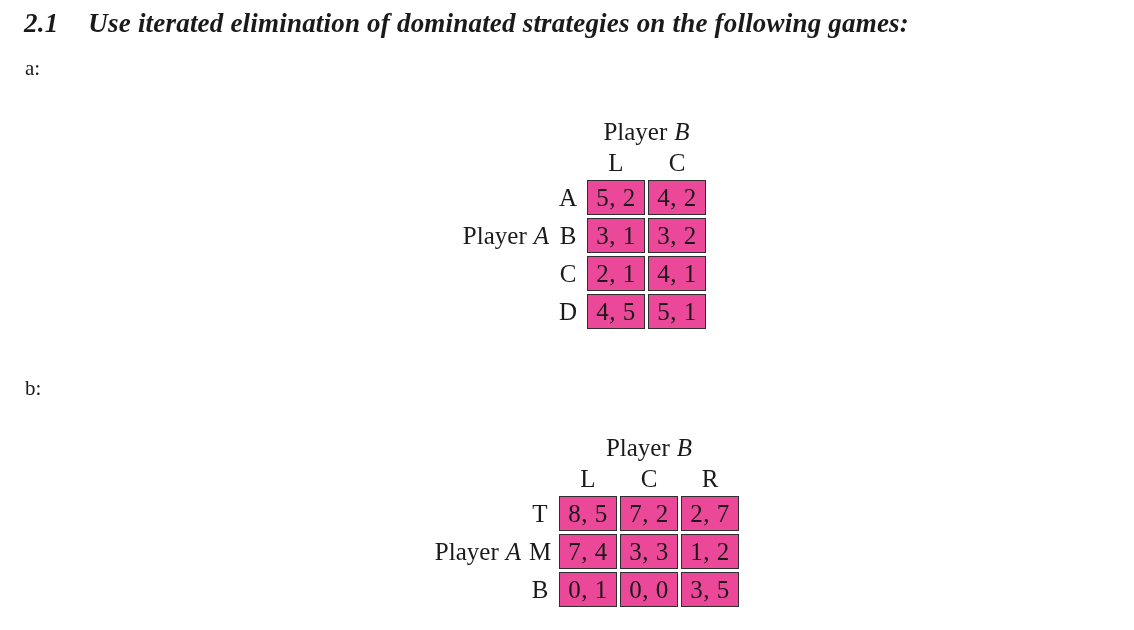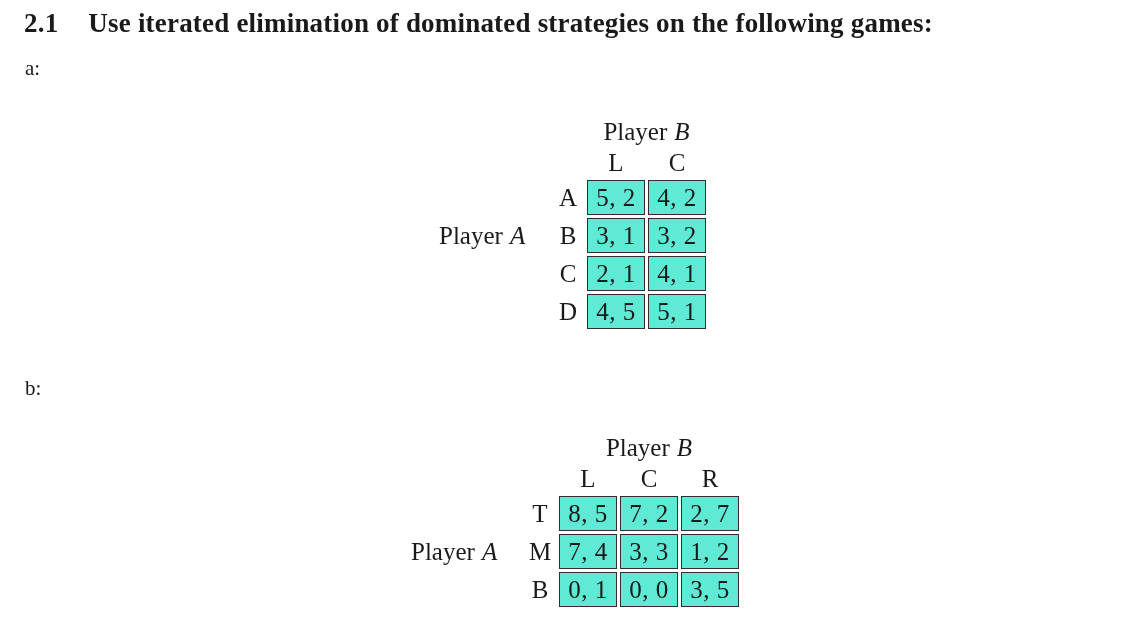--- a/index.html
+++ b/index.html
@@ -21,20 +21,21 @@
   .heading {
     position: absolute;
     left: 24px;
     top: 8px;
     display: flex;
     gap: 30px;
     font-weight: bold;
     font-size: 27px;
     white-space: nowrap;
     letter-spacing: 0.2px;
+    font-style: italic;
   }
   .game-label {
     position: absolute;
     left: 25px;
     font-size: 21px;
   }
   .game-label.a { top: 56px; }
   .game-label.b { top: 376px; }
 
   table.game {
@@ -58,36 +59,37 @@
     vertical-align: bottom;
   }
   th.colhead {
     width: 56px;
     height: 26px;
     text-align: center;
     vertical-align: middle;
   }
   td.rowplayer {
     width: 110px;
+    text-align: right;
     padding-right: 16px;
     white-space: nowrap;
     vertical-align: middle;
   }
   th.rowhead {
     width: 32px;
     text-align: center;
     vertical-align: middle;
   }
   td.payoff {
     border: 1px solid #2f2f2f;
     width: 56px;
     height: 33px;
     text-align: center;
     vertical-align: middle;
-    background: #5eead4;
+    background: #ec4899;
     letter-spacing: 0.5px;
   }
   .pletter {
     font-style: italic;
     padding-left: 7px;
   }
   td.blank { border: none; }
 </style>
 </head>
 <body>

